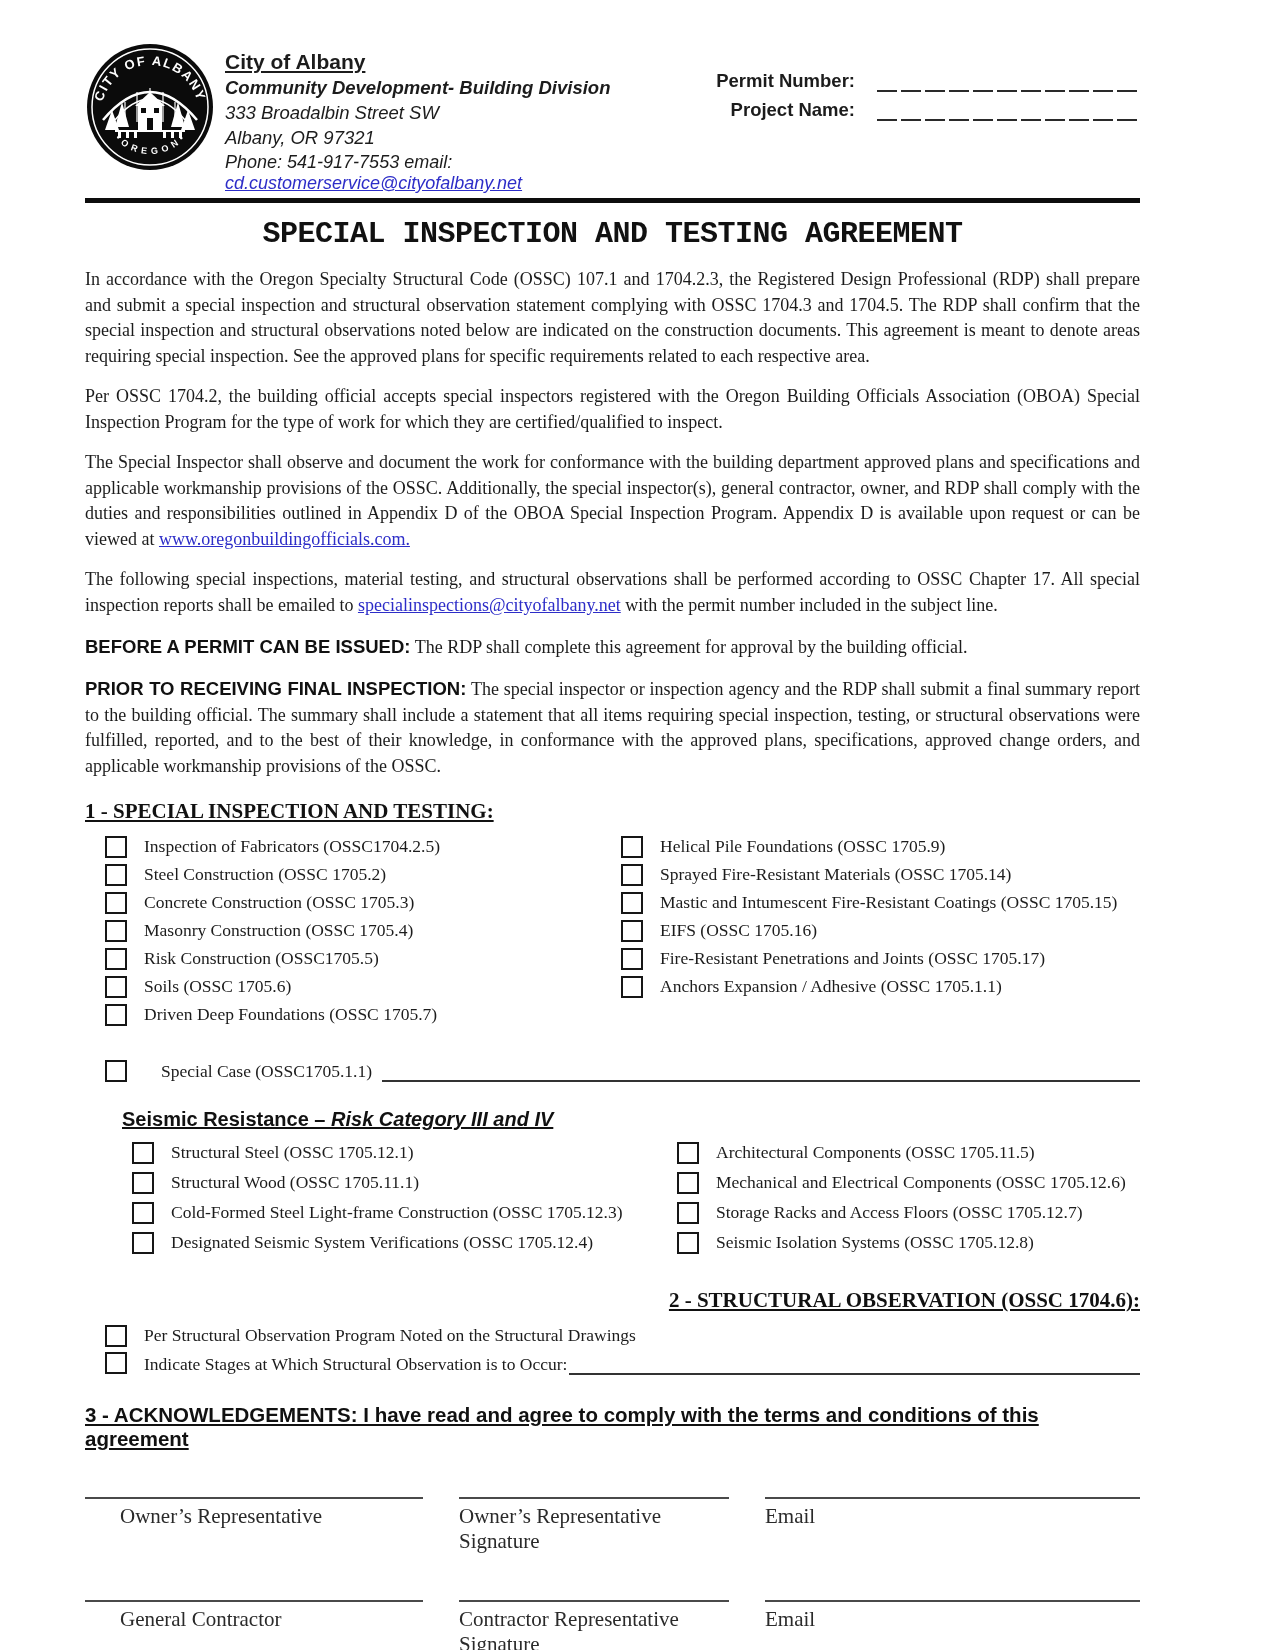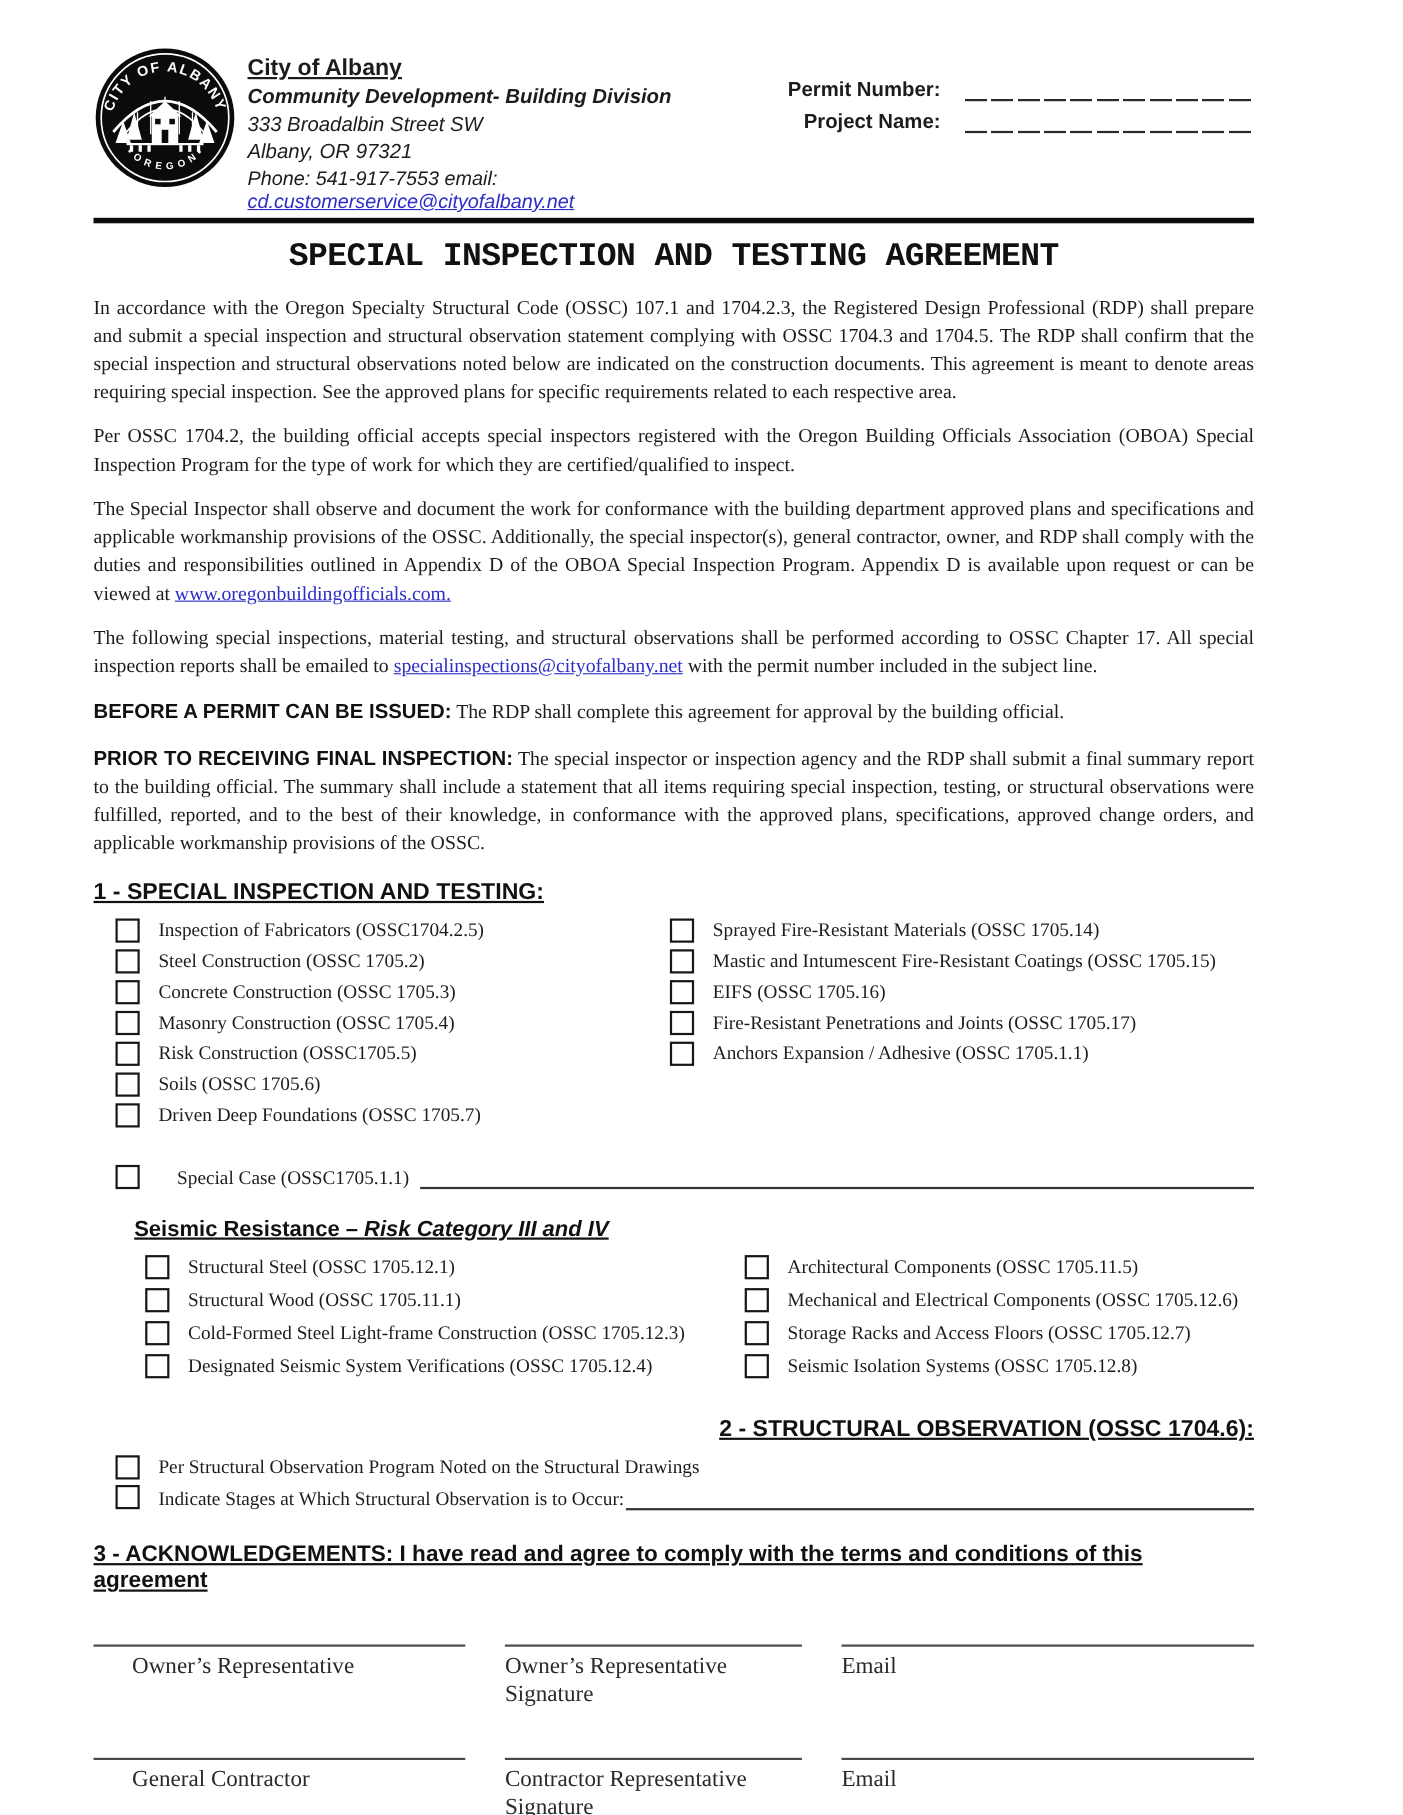--- a/index.html
+++ b/index.html
@@ -32,23 +32,23 @@
   
   .doc-title { text-align: center; font-family: Liberation Mono, monospace;
     font-weight: bold; font-size: 30px; letter-spacing: -0.5px; margin: 14px 0 16px 0; color: #111; }
 
   
   .para { font-size: 18px; line-height: 1.42; text-align: justify; margin-bottom: 15px; }
   .notice { font-size: 18px; line-height: 1.42; text-align: justify; margin-bottom: 16px; }
   .notice .lead { font-family: "Liberation Sans", sans-serif; font-weight: bold; font-size: 18.5px; color: #111; }
 
   
-  .sec-heading { font-family: Liberation Sans, sans-serif; font-weight: bold;
+  .sec-heading { font-family: Liberation Serif, serif; font-weight: bold;
     font-size: 21px; text-decoration: underline; color: #111; margin: 20px 0 10px 0; }
-  .chk-grid { display: grid; grid-template-columns: 500px 1fr; column-gap: 4px; margin-left: 20px; }
+  .chk-grid { display: grid; grid-template-columns: 500px 1fr; column-gap: 16px; margin-left: 20px; }
   .chk-col { display: flex; flex-direction: column; }
   .chk-item { display: flex; align-items: center; margin-bottom: 3px; min-height: 25px; }
   .chk-box { width: 22px; height: 22px; border: 2.5px solid #161616; background: #fff;
     flex: 0 0 22px; margin-right: 17px; cursor: pointer; }
   .chk-label { font-size: 17.5px; white-space: nowrap; }
   .special-case { display: flex; align-items: flex-end; margin: 30px 0 0 20px; }
   .special-case .chk-box { align-self: center; }
   .write-line { flex: 1; border-bottom: 2px solid #333; height: 20px; margin-left: 10px; }
 
   .seismic { margin: 26px 0 0 37px; }
@@ -208,20 +208,24 @@
         </div>
 
         <div class="chk-item">
           <span class="chk-box"></span>
           <span class="chk-label">Driven Deep Foundations (OSSC 1705.7)</span>
         </div>
       </div>
     <div class="chk-col">
 
 
+        <div class="chk-item">
+          <span class="chk-box"></span>
+          <span class="chk-label">Helical Pile Foundations (OSSC 1705.9)</span>
+        </div>
 
         <div class="chk-item">
           <span class="chk-box"></span>
           <span class="chk-label">Sprayed Fire-Resistant Materials (OSSC 1705.14)</span>
         </div>
 
         <div class="chk-item">
           <span class="chk-box"></span>
           <span class="chk-label">Mastic and Intumescent Fire-Resistant Coatings (OSSC 1705.15)</span>
         </div>

